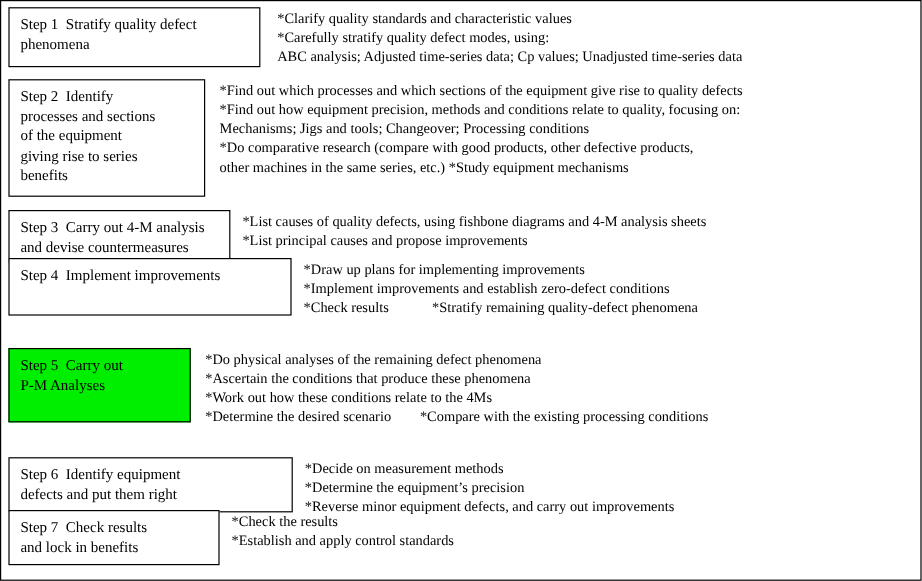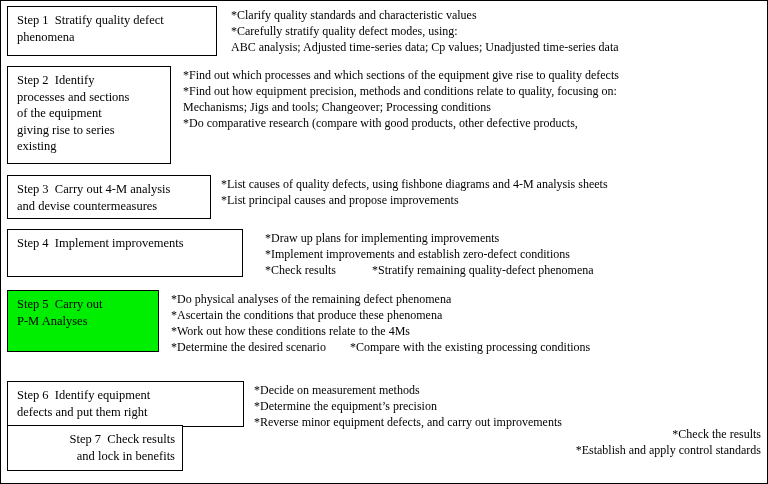--- a/index.html
+++ b/index.html
@@ -52,28 +52,28 @@
     line-height: 1.34;
   }
   .detail-line {
     white-space: pre-wrap;
   }
 
   
   #row-1 { top: 5px; }
   #row-2 { top: 65px; }
   #row-3 { top: 174px; }
-  #row-4 { top: 228px; gap: 12px; }
+  #row-4 { top: 214px; }
   #row-5 { top: 289px; }
   #row-6 { top: 380px; }
-  #row-7 { top: 424px; text-align: right; }
+  #row-7 { top: 424px; }
 
   #row-1 .step-box { width: 210px; min-height: 50px; }
   #row-2 .step-box { width: 164px; min-height: 98px; }
-  #row-3 .step-box { width: 204px; min-height: 44px; font-family: Liberation Serif, serif; }
+  #row-3 .step-box { width: 185px; min-height: 44px; font-family: Liberation Serif, serif; }
   #row-4 .step-box { width: 236px; min-height: 48px; }
   #row-5 .step-box { width: 152px; min-height: 62px; }
   #row-6 .step-box { width: 237px; min-height: 46px; }
   #row-7 .step-box { width: 176px; min-height: 46px; }
 
   #row-1 .details { padding-left: 14px; }
   #row-2 .details { padding-left: 12px; }
   #row-3 .details { padding-left: 10px; }
   #row-4 .details { padding-left: 10px; }
   #row-5 .details { padding-left: 12px; }
@@ -96,27 +96,28 @@
       <div class="detail-line">ABC analysis; Adjusted time-series data; Cp values; Unadjusted time-series data</div>
     </div>
   </div>
 
   <div class="step-row" id="row-2">
     <div class="step-box">
       <div class="step-line">Step 2  Identify</div>
       <div class="step-line">processes and sections</div>
       <div class="step-line">of the equipment</div>
       <div class="step-line">giving rise to series</div>
-      <div class="step-line">existing</div>
+      <div class="step-line">benefits</div>
     </div>
     <div class="details">
       <div class="detail-line">*Find out which processes and which sections of the equipment give rise to quality defects</div>
       <div class="detail-line">*Find out how equipment precision, methods and conditions relate to quality, focusing on:</div>
       <div class="detail-line">Mechanisms; Jigs and tools; Changeover; Processing conditions</div>
       <div class="detail-line">*Do comparative research (compare with good products, other defective products,</div>
+      <div class="detail-line">other machines in the same series, etc.) *Study equipment mechanisms</div>
     </div>
   </div>
 
   <div class="step-row" id="row-3">
     <div class="step-box">
       <div class="step-line">Step 3  Carry out 4-M analysis</div>
       <div class="step-line">and devise countermeasures</div>
     </div>
     <div class="details">
       <div class="detail-line">*List causes of quality defects, using fishbone diagrams and 4-M analysis sheets</div>

